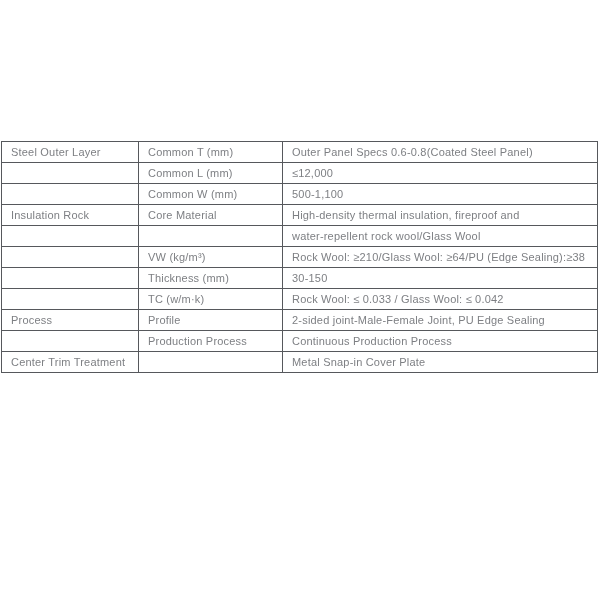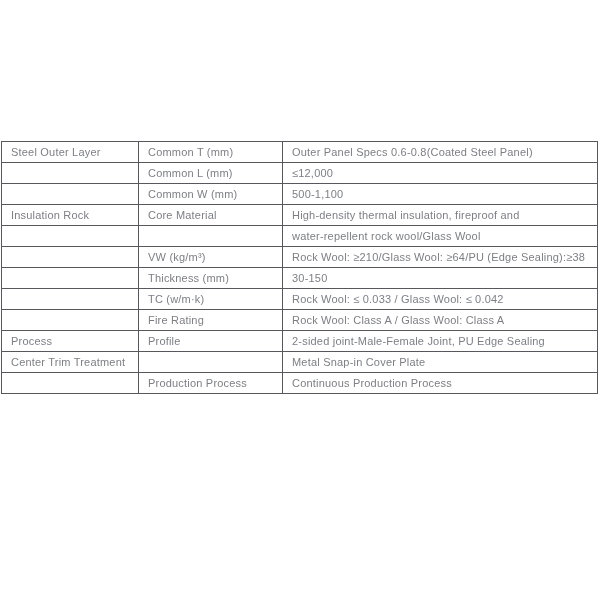--- a/index.html
+++ b/index.html
@@ -86,34 +86,29 @@
           <td></td>
           <td>Thickness (mm)</td>
           <td>30-150</td>
         </tr>
         <tr>
           <td></td>
           <td>TC (w/m·k)</td>
           <td>Rock Wool: ≤ 0.033 / Glass Wool: ≤ 0.042</td>
         </tr>
         <tr>
-          <td></td>
-          <td>Fire Rating</td>
-          <td>Rock Wool: Class A / Glass Wool: Class A</td>
-        </tr>
-        <tr>
           <td>Process</td>
           <td>Profile</td>
           <td>2-sided joint-Male-Female Joint, PU Edge Sealing</td>
+        </tr>
+        <tr>
+          <td></td>
+          <td>Production Process</td>
+          <td>Continuous Production Process</td>
         </tr>
         <tr>
           <td>Center Trim Treatment</td>
           <td></td>
           <td>Metal Snap-in Cover Plate</td>
         </tr>
-        <tr>
-          <td></td>
-          <td>Production Process</td>
-          <td>Continuous Production Process</td>
-        </tr>
       </tbody>
   </table>
 </div>
 
 </body></html>

